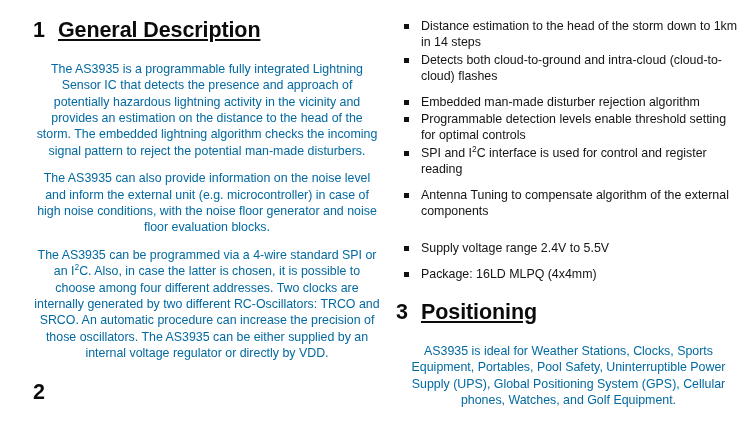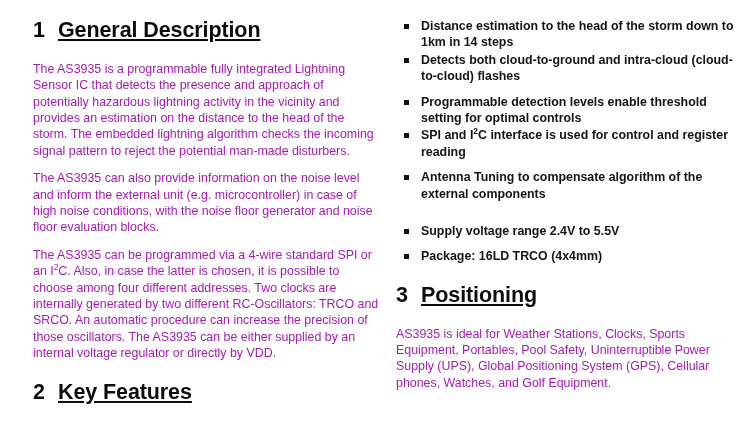--- a/index.html
+++ b/index.html
@@ -52,29 +52,28 @@
   }
   h2.section .ttl {
     display: inline-block;
     text-decoration: underline;
   }
 
   p.body {
     font-size: 12.4px;
     line-height: 16.4px;
     margin: 0;
-    color: #a21caf;
-    text-align: left;
+    color: #0369a1;
+    text-align: center;
   }
 
   ul.bullets {
     list-style: none;
     margin: 0;
     padding: 0;
-    font-weight: bold;
   }
   ul.bullets li {
     position: relative;
     padding-left: 25px;
     font-size: 12.4px;
     line-height: 16.4px;
     color: #141414;
   }
   ul.bullets li .sq {
     position: absolute;
@@ -119,21 +118,20 @@
     <p class="body">The AS3935 can also provide information on the noise level and inform the external unit (e.g. microcontroller) in case of high noise conditions, with the noise floor generator and noise floor evaluation blocks.</p>
 
     <div class="gap-sm"></div>
 
     <p class="body"><span>The AS3935 can be programmed via a 4-wire standard SPI or an I</span><sup class="sup">2</sup><span>C. Also, in case the latter is chosen, it is possible to choose among four different addresses. Two clocks are internally generated by two different RC-Oscillators: TRCO and SRCO. An automatic procedure can increase the precision of those oscillators. The AS3935 can be either supplied by an internal voltage regulator or directly by VDD.</span></p>
 
     <div class="gap-lg"></div>
 
     <h2 class="section">
       <span class="num">2</span>
-      <span class="ttl">Key Features</span>
     </h2>
 
     <div class="gap-md"></div>
 
     <ul class="bullets">
       <li>
         
         <span>Lightning Detector warns of lightning storm activity within a radius of 40km</span>
       </li>
     </ul>
@@ -148,20 +146,21 @@
       <li>
         <span class="sq"></span>
         <span>Distance estimation to the head of the storm down to 1km in 14 steps</span>
       </li>
       <li style="margin-top:1px">
         <span class="sq"></span>
         <span>Detects both cloud-to-ground and intra-cloud (cloud-to-cloud) flashes</span>
       </li>
       <li style="margin-top:9px">
         <span class="sq"></span>
+        <span>Embedded man-made disturber rejection algorithm</span>
       </li>
       <li style="margin-top:1px">
         <span class="sq"></span>
         <span>Programmable detection levels enable threshold setting for optimal controls</span>
       </li>
       <li style="margin-top:1px">
         <span class="sq"></span>
         <span>SPI and I</span><sup class="sup">2</sup><span>C interface is used for control and register reading</span>
       </li>
       <li style="margin-top:9px">
@@ -170,21 +169,21 @@
       </li>
       <li style="margin-top:21px">
         <span class="sq"></span>
         <span>Supply voltage range 2.4V to 5.5V</span>
       </li>
       <li style="margin-top:9px">
         <span class="sq"></span>
       </li>
       <li style="margin-top:9px">
         <span class="sq"></span>
-        <span>Package: 16LD TRCO (4x4mm)</span>
+        <span>Package: 16LD MLPQ (4x4mm)</span>
       </li>
     </ul>
 
     <div class="gap-lg"></div>
 
     <h2 class="section">
       <span class="num">3</span>
       <span class="ttl">Positioning</span>
     </h2>
 

